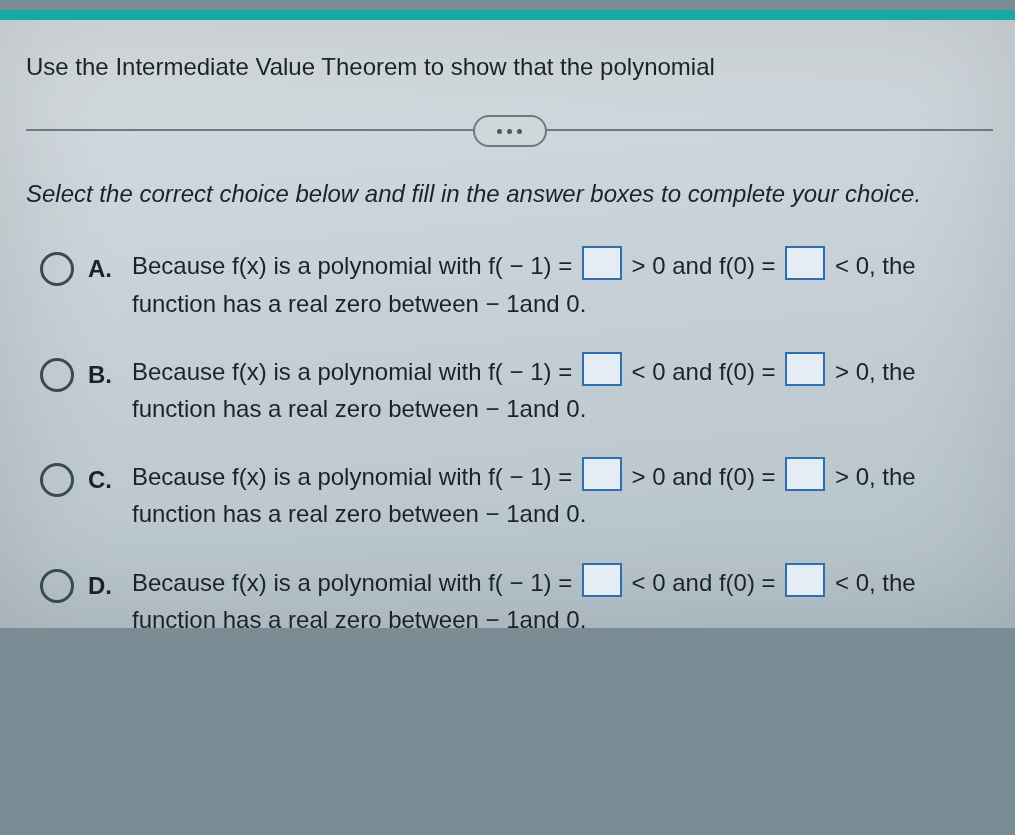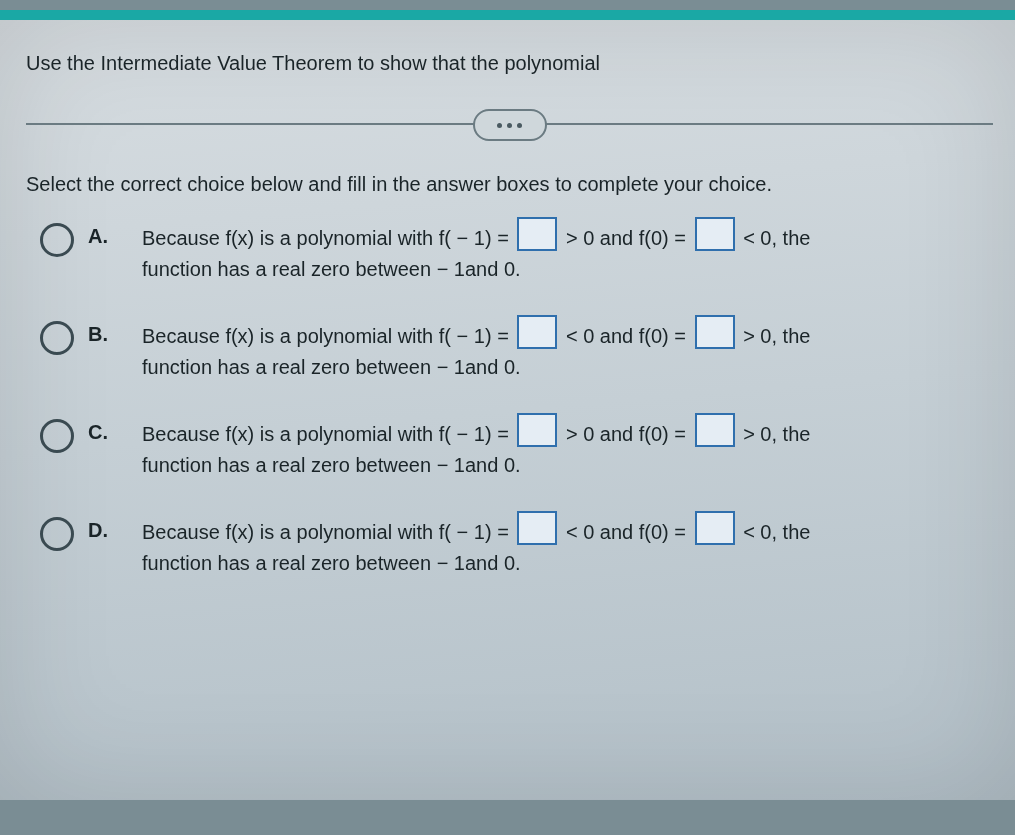--- a/index.html
+++ b/index.html
@@ -10,26 +10,26 @@
     width: 1015px;
     height: 835px;
     overflow: hidden;
     position: relative;
   }
   .panel {
     position: absolute;
     left: 0;
     top: 10px;
     width: 1015px;
-    height: 790px;
+    height: 618px;
     background: linear-gradient(175deg, #d7dde1 0%, #c5cfd5 50%, #b3c0c8 100%);
     padding: 28px 22px 20px 26px;
     box-sizing: border-box;
     color: #1a2428;
-    font-size: 20px;
+    font-size: 24px;
     line-height: 1.55;
     border-top: 10px solid #1aa8a5;
     box-shadow: inset 0 0 120px rgba(0,0,0,0.12);
   }
   .question {
     margin-bottom: 28px;
   }
   .divider-wrap {
     position: relative;
     height: 34px;
@@ -60,21 +60,22 @@
     gap: 5px;
     cursor: pointer;
   }
   .pill .dot {
     width: 5px;
     height: 5px;
     background: #4a5a61;
     border-radius: 50%;
   }
   .instruction {
-    margin-bottom: 17px;
+    margin-bottom: 34px;
+    font-style: italic;
   }
   .choices {
     padding-left: 14px;
   }
   .choice {
     display: flex;
     align-items: flex-start;
     margin-bottom: 30px;
     gap: 14px;
   }
@@ -89,21 +90,20 @@
     cursor: pointer;
   }
   .letter {
     flex: 0 0 auto;
     font-weight: bold;
     margin-top: 4px;
     min-width: 30px;
   }
   .ctext {
     flex: 1 1 auto;
-    margin-left: 10px;
   }
   .box {
     display: inline-block;
     width: 36px;
     height: 30px;
     border: 2px solid #2f6fad;
     background: #e5edf4;
     vertical-align: -6px;
     margin: 0 3px;
     cursor: text;

